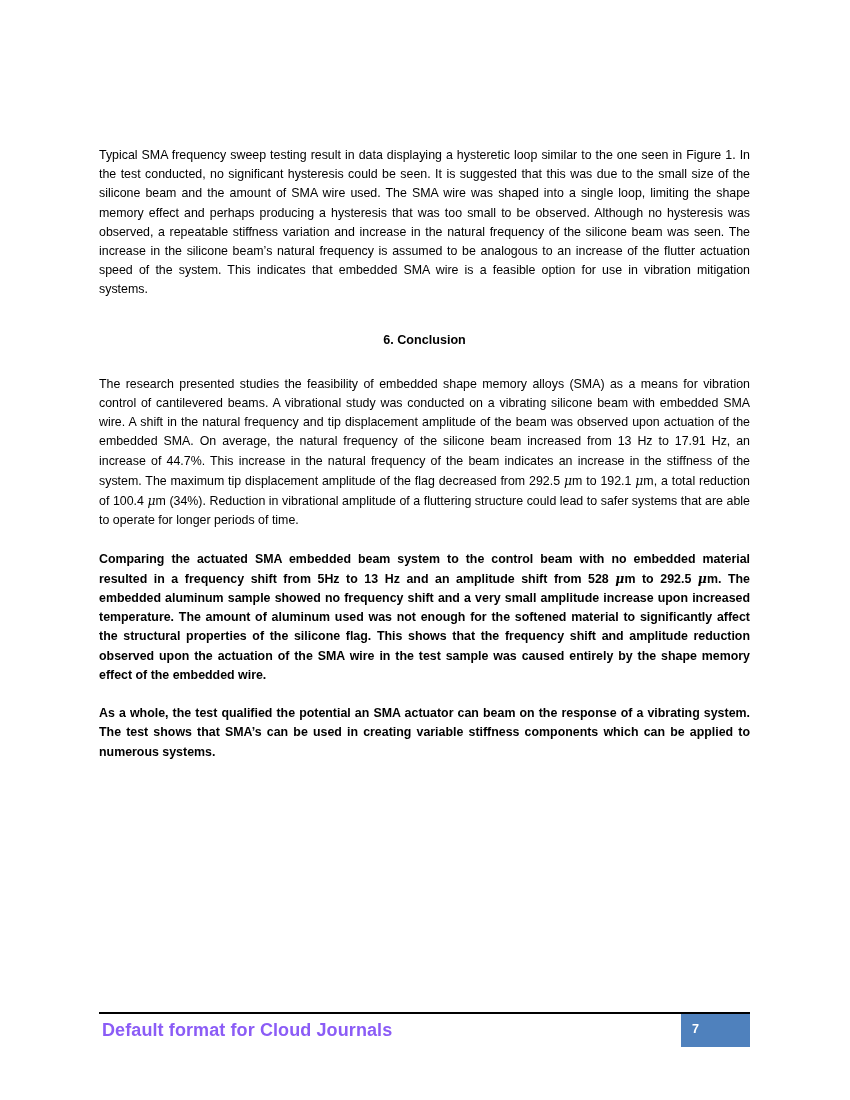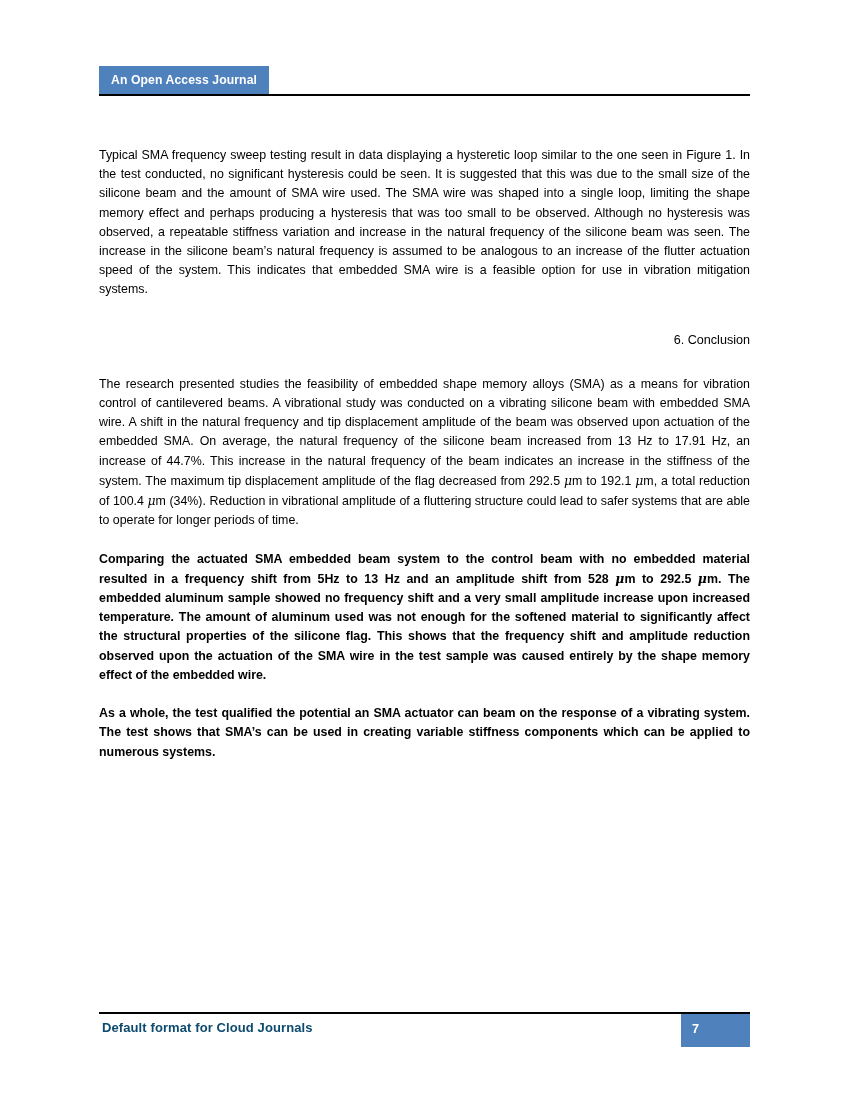--- a/index.html
+++ b/index.html
@@ -70,24 +70,24 @@
     text-justify: inter-word;
     color: #000000;
     -webkit-hyphens: none;
     hyphens: none;
   }
   p.gap-sm { margin-top: 19.2px; font-weight: bold; }
 
   h2.section-head {
     margin: 0;
     font-size: 12.6px;
-    font-weight: normal;
+    font-weight: bold;
     line-height: 19.2px;
     color: #000000;
-    text-align: right;
+    text-align: center;
   }
   .head-spacer-top { height: 31px; }
   .head-spacer-bot { height: 17px; }
 
   .mu {
     font-family: "DejaVu Serif", serif;
     font-style: italic;
     font-size: 12.4px;
   }
 
@@ -104,23 +104,23 @@
     left: 0;
     top: 0;
     width: 651px;
     height: 2.2px;
     background: #000000;
   }
   .footer-label {
     position: absolute;
     left: 3px;
     top: 8px;
-    font-size: 13px;
+    font-size: 18px;
     font-weight: bold;
-    color: #0c4a6e;
+    color: #8b5cf6;
     white-space: nowrap;
     letter-spacing: 0.1px;
   }
   .footer-pagebox {
     position: absolute;
     left: 582px;
     top: 2.2px;
     width: 69px;
     height: 33px;
     background: #4f81bd;
@@ -132,24 +132,20 @@
     font-size: 12.6px;
     font-weight: bold;
     color: #ffffff;
   }
 </style>
 </head>
 <body>
 
 <div class="page">
 
-  <div class="header">
-    <div class="header-badge">An Open Access Journal</div>
-    <div class="header-rule"></div>
-  </div>
 
   <div class="content">
 
     <p class="body-par">Typical SMA frequency sweep testing result in data displaying a hysteretic loop similar to the one seen in Figure 1.  In the test conducted, no significant hysteresis could be seen.  It is suggested that this was due to the small size of the silicone beam and the amount of SMA wire used. The SMA wire was shaped into a single loop, limiting the shape memory effect and perhaps producing a hysteresis that was too small to be observed.  Although no hysteresis was observed, a repeatable stiffness variation and increase in the natural frequency of the silicone beam was seen.  The increase in the silicone beam’s natural frequency is assumed to be analogous to an increase of the flutter actuation speed of the system.  This indicates that embedded SMA wire is a feasible option for use in vibration mitigation systems.</p>
 
     <div class="head-spacer-top"></div>
 
     <h2 class="section-head">6.  Conclusion</h2>
 
     <div class="head-spacer-bot"></div>

